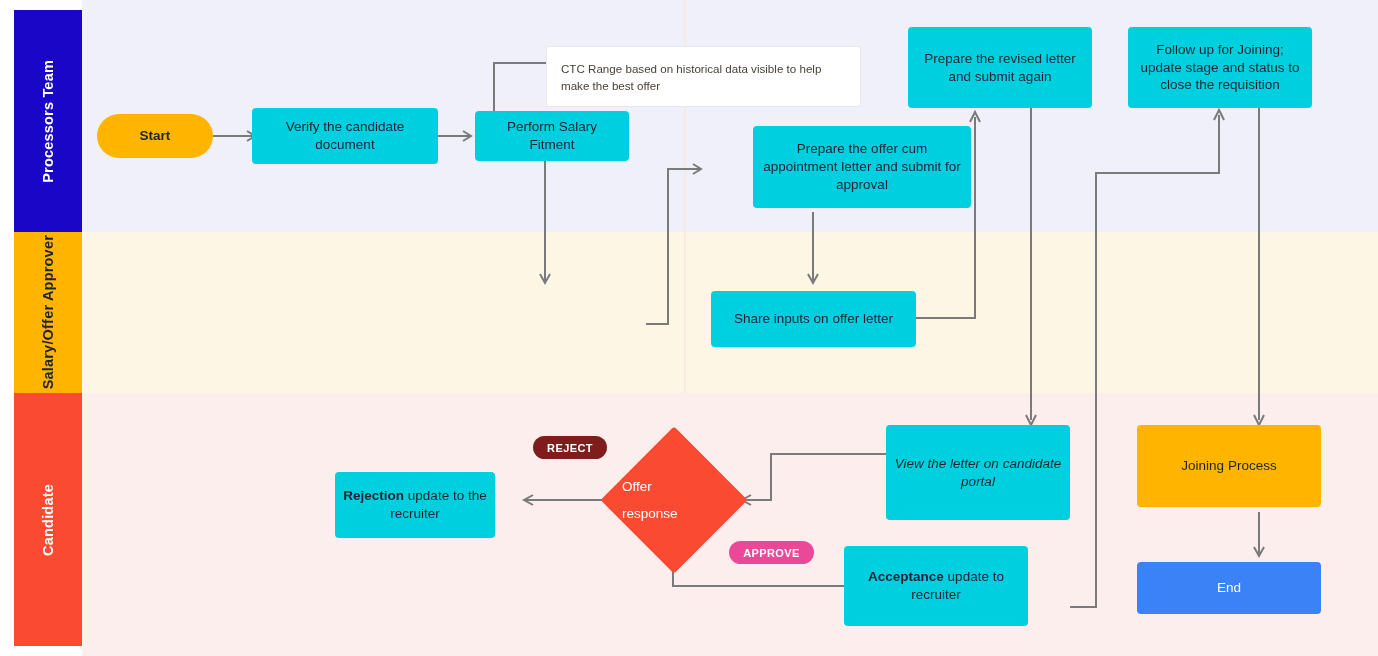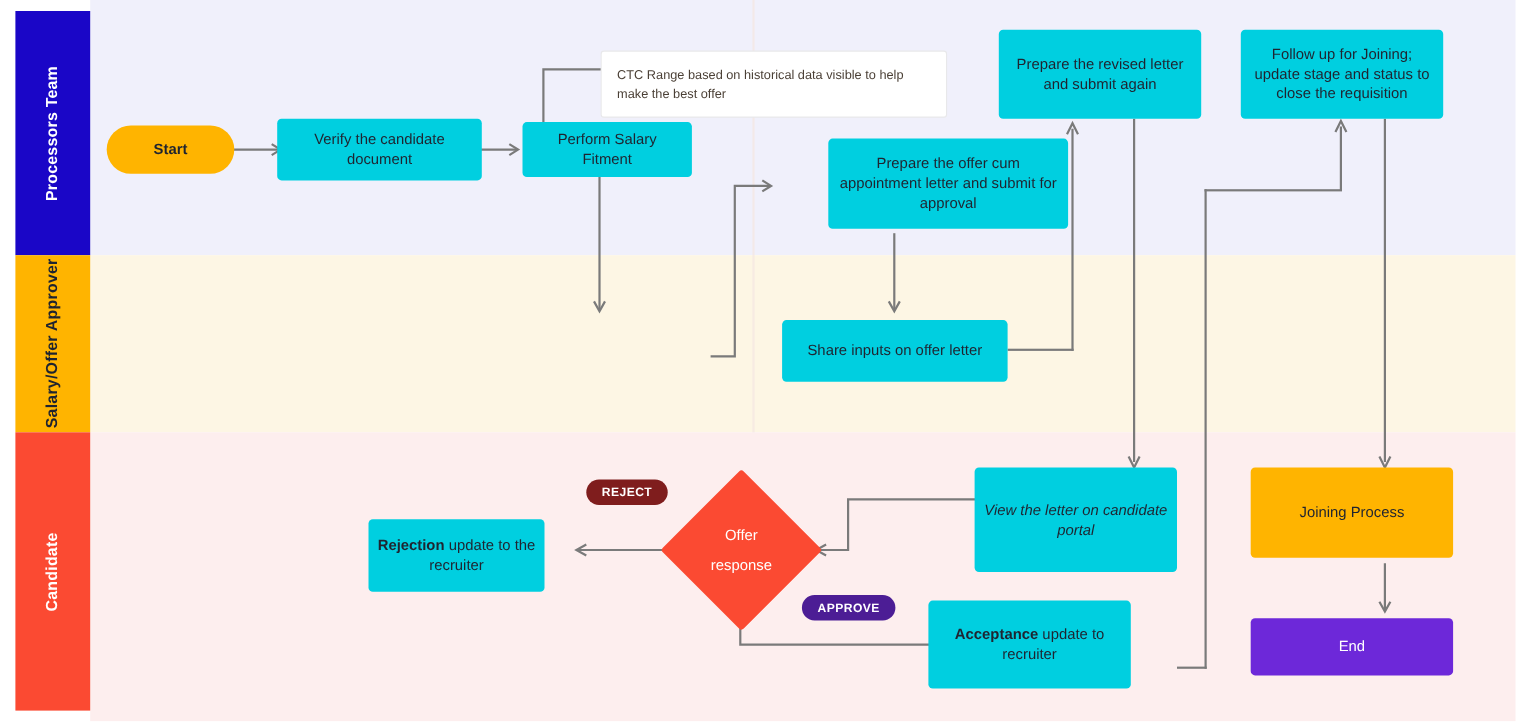--- a/index.html
+++ b/index.html
@@ -10,35 +10,35 @@
     writing-mode:vertical-rl;transform:rotate(180deg);
     font-weight:bold;font-size:14.5px;letter-spacing:.2px;white-space:nowrap;
   }
   .lane-body{position:absolute;left:82px;right:0;}
 
   
   .node{position:absolute;box-sizing:border-box;display:flex;align-items:center;justify-content:center;text-align:center;border-radius:4px;padding:4px 8px;line-height:1.32;}
   .node .txt{display:block;width:100%;}
   .cyan{background:#00cfe0;color:#1f2430;font-size:13.5px;}
   .amber{background:#ffb400;color:#1f2430;font-size:13.5px;}
-  .navy{background:#6d28d9;color:#ffffff;font-size:13.5px;}
+  .navy{background:#3b82f6;color:#ffffff;font-size:13.5px;}
   .pill{border-radius:999px;font-weight:bold;font-size:13.5px;}
   .note{background:#ffffff;color:#4a3f35;font-size:11.6px;text-align:left;
         align-items:flex-start;justify-content:flex-start;padding:13px 14px;
         box-shadow:0 0 0 1px #e8e8ea;border-radius:2px;line-height:1.5;}
 
   
   .diamond{position:absolute;}
   .diamond .shape{position:absolute;inset:0;background:#fb4a32;transform:rotate(45deg);border-radius:3px;}
-  .diamond .dtext{position:absolute;inset:0;display:flex;flex-direction:column;align-items:center;justify-content:center;color:#ffffff;font-size:13.5px;line-height:2.0;}
+  .diamond .dtext{position:absolute;inset:0;display:flex;flex-direction:column;align-items:flex-start;justify-content:center;color:#ffffff;font-size:13.5px;line-height:2.0;}
 
   
   .tag{position:absolute;display:flex;align-items:center;justify-content:center;border-radius:999px;color:#fff;font-weight:bold;font-size:11px;letter-spacing:.4px;}
   .tag.reject{background:#7f1d1d;}
-  .tag.approve{background:#4c1d95;}
+  .tag.approve{background:#ec4899;}
 
   
   .conn{position:absolute;background:#7a7a7a;}
   .h{height:2px;}
   .v{width:2px;}
   .divider{position:absolute;width:2px;background:#f4e7e1;opacity:.75;}
   svg.arrow{position:absolute;overflow:visible;}
   svg.arrow path{fill:none;stroke:#7a7a7a;stroke-width:2;}
 </style>
 </head>

